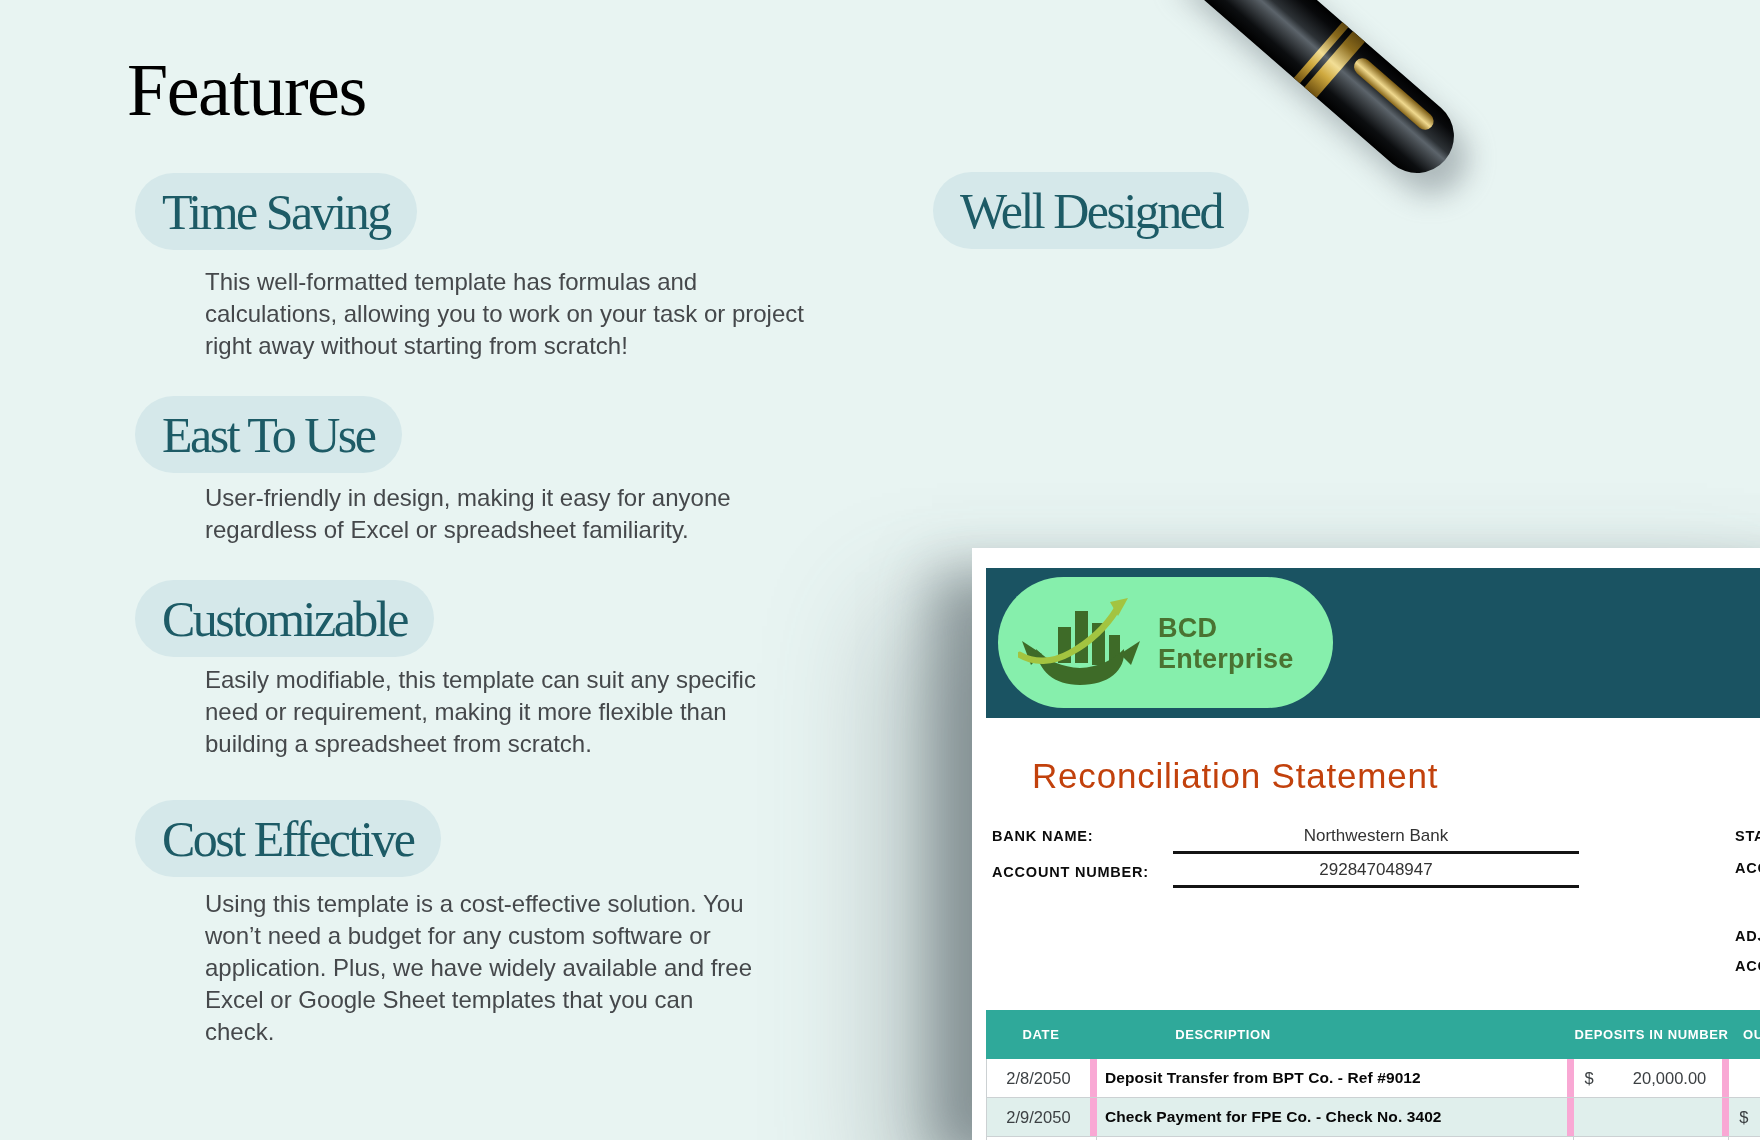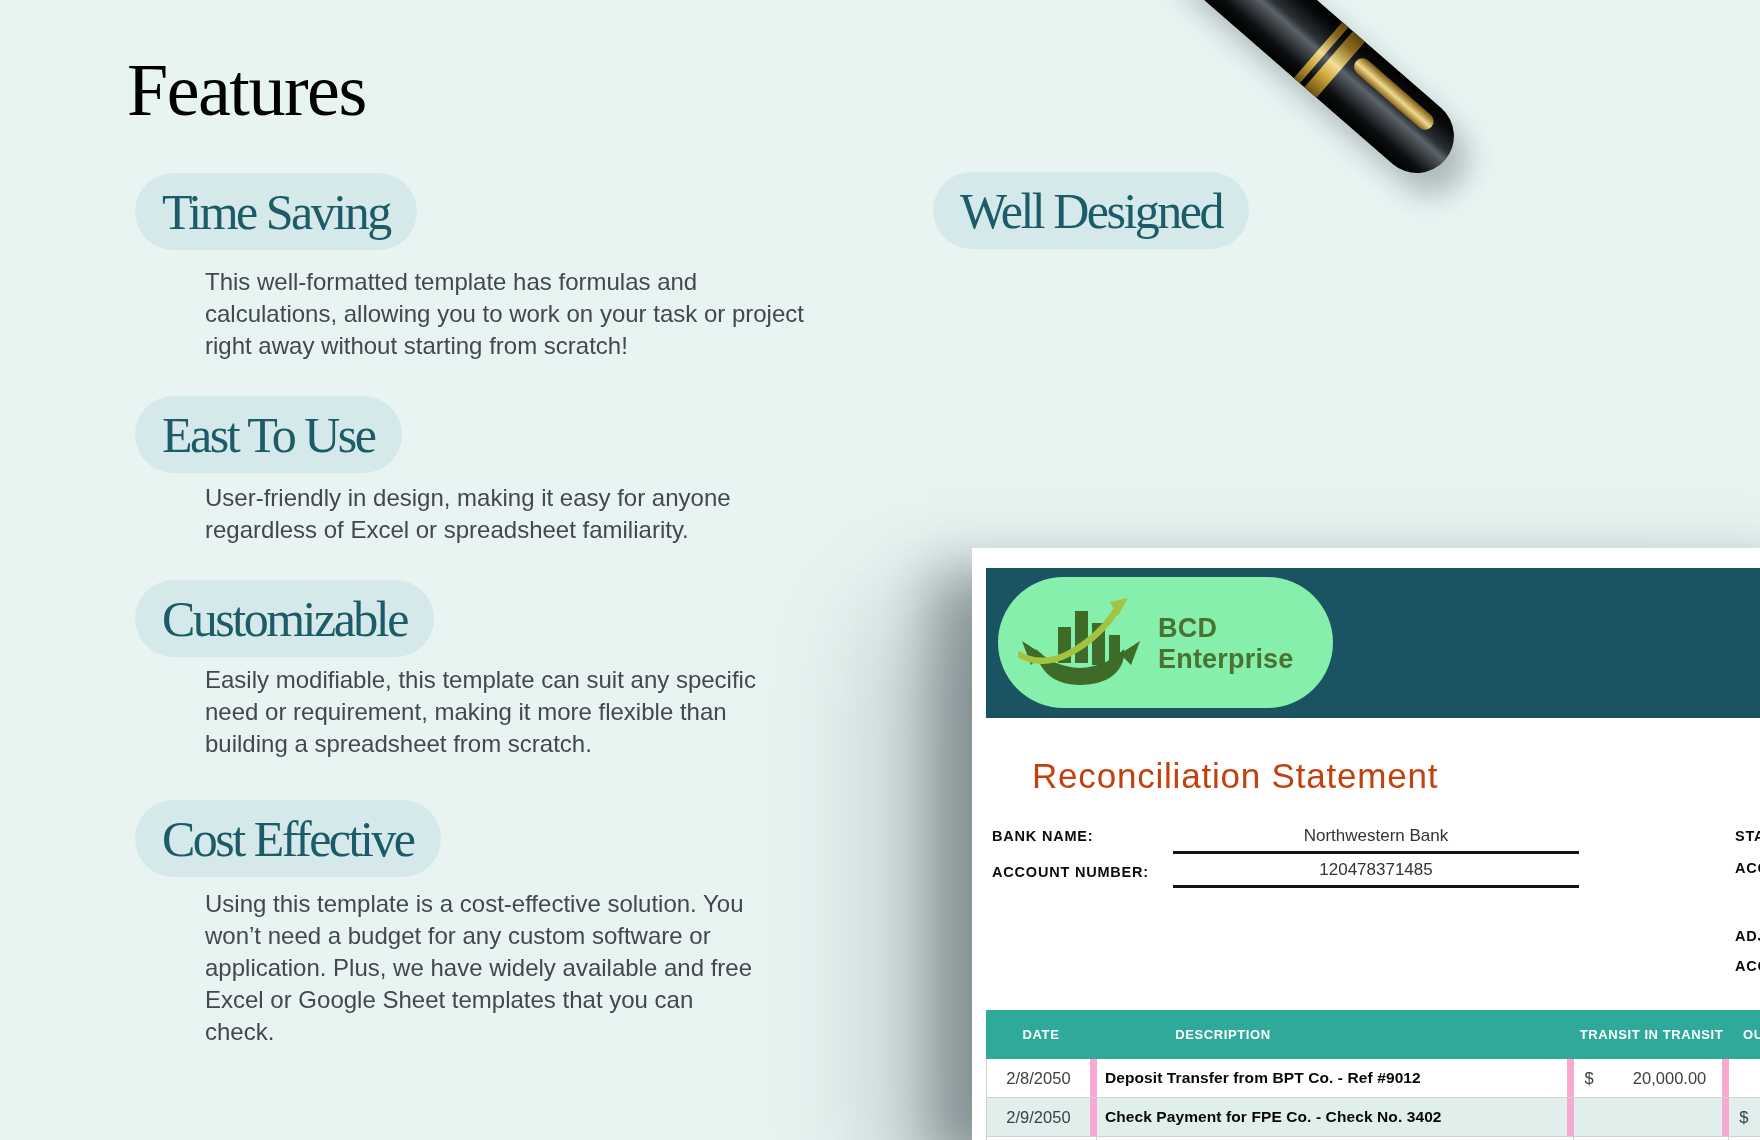--- a/index.html
+++ b/index.html
@@ -148,34 +148,34 @@
         </div>
       </div>
     </div>
 
     <div class="doc-title">Reconciliation Statement</div>
 
     <div class="flabel" style="top:280px">BANK NAME:</div>
     <div class="fvalue" style="top:273px">Northwestern Bank</div>
 
     <div class="flabel" style="top:316px">ACCOUNT NUMBER:</div>
-    <div class="fvalue" style="top:307px">120478371485</div>
+    <div class="fvalue" style="top:307px">292847048947</div>
 
     <div class="rlabel" style="top:280px">STAT</div>
     <div class="rlabel" style="top:312px">ACCO</div>
     <div class="rlabel" style="top:380px">ADJ</div>
     <div class="rlabel" style="top:410px">ACCO</div>
 
     <div class="sheet-table">
       <div class="thead">
         <div class="th c-date">DATE</div>
         <div class="th c-desc">
           <span class="desc-shift">DESCRIPTION</span>
         </div>
-        <div class="th c-dep">TRANSIT IN TRANSIT</div>
+        <div class="th c-dep">DEPOSITS IN NUMBER</div>
         <div class="th c-out">OU</div>
       </div>
 
       <div class="trow row-a">
         <div class="td c-date">2/8/2050</div>
         <div class="td c-desc">Deposit Transfer from BPT Co. - Ref #9012</div>
         <div class="td c-dep money">
           <span>$</span>
           <span>20,000.00</span>
         </div>

